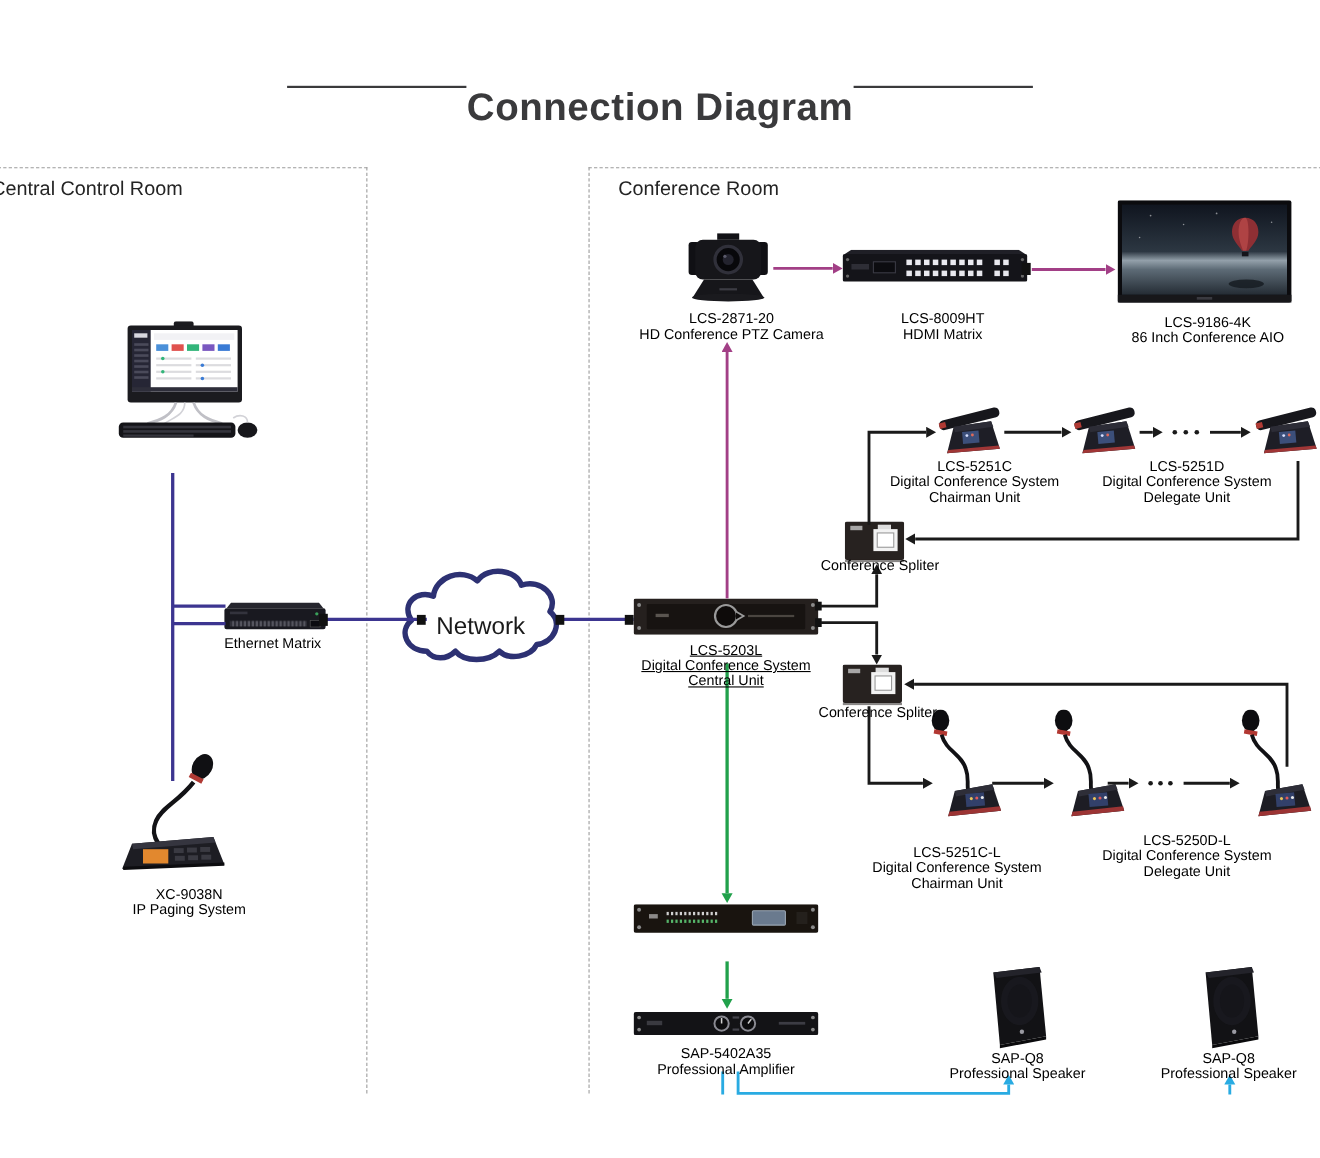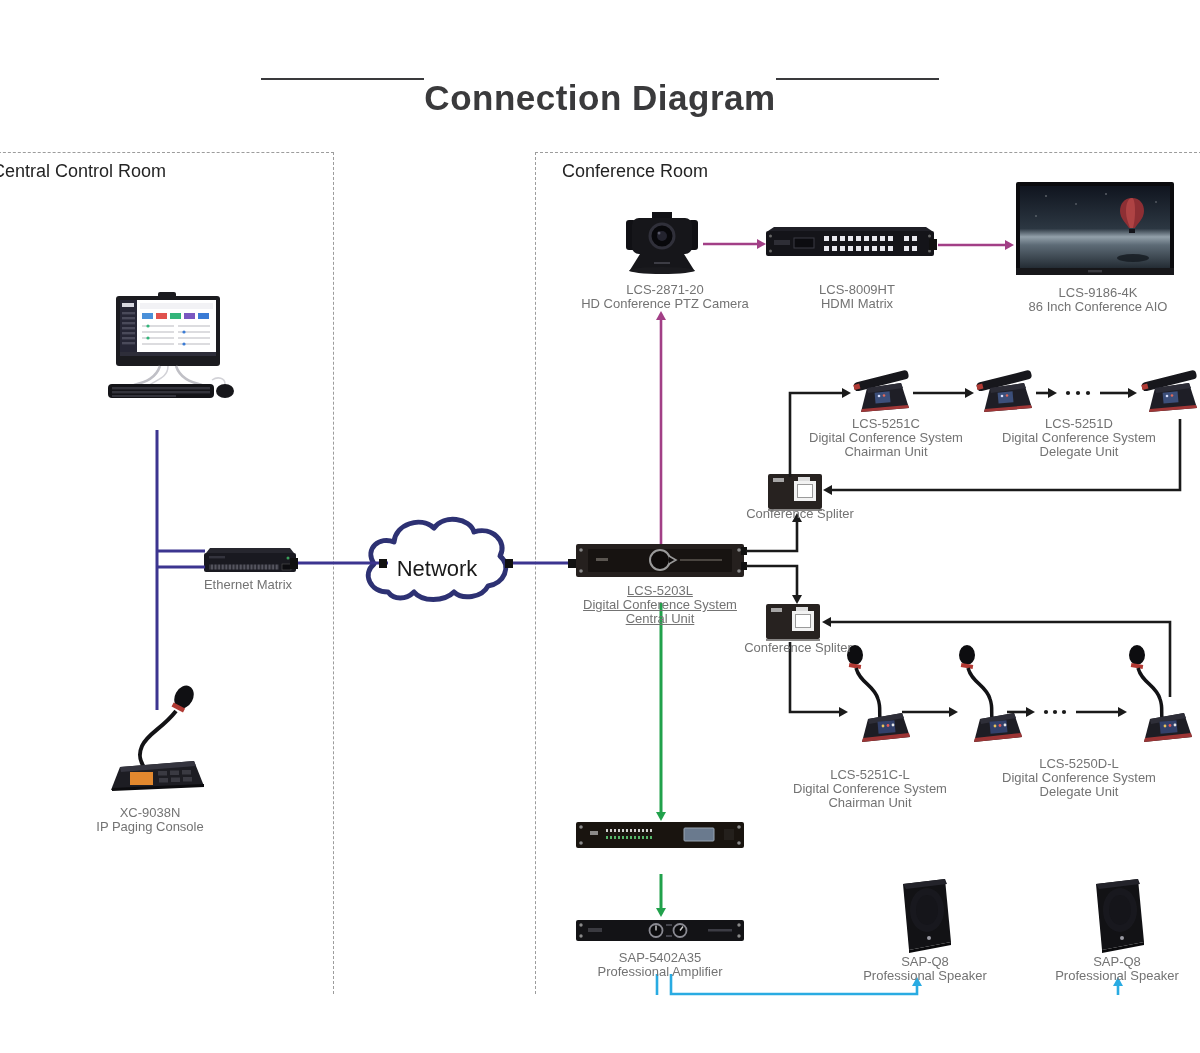--- a/index.html
+++ b/index.html
@@ -5,21 +5,21 @@
   html,body{margin:0;padding:0;background:#fff;}
   .canvas{position:relative;width:1200px;height:1053px;background:#ffffff;overflow:hidden;
           font-family:"Liberation Sans",sans-serif;}
   .room{position:absolute;border:1px dashed #9c9c9c;border-bottom:none;z-index:1;}
   .room-label{position:absolute;font-size:18px;color:#242424;z-index:6;white-space:nowrap;}
   .titlebar{position:absolute;top:46px;left:0;width:100%;display:flex;align-items:flex-start;
             justify-content:center;z-index:6;margin-top:32px;}
   .titlebar .rule{width:163px;height:2px;background:#3a3a3c;}
   .titlebar .title{font-size:35px;font-weight:bold;color:#3a3a3c;letter-spacing:.5px;white-space:nowrap;}
   .lbl{position:absolute;width:220px;text-align:center;font-size:13px;line-height:14px;
-       color:#737373;z-index:6;pointer-events:none;}
+       color:#000000;z-index:6;pointer-events:none;}
   .art{position:absolute;z-index:4;}
   .art svg{display:block;width:100%;height:100%;}
   svg.wires{position:absolute;left:0;top:0;width:1200px;height:1053px;z-index:5;}
   .cloud-text{font-size:22px;fill:#1a1a1a;font-family:"Liberation Sans",sans-serif;}
 </style>
 </head>
 <body>
 
 <div class="canvas">
 
@@ -484,23 +484,23 @@
       <ellipse cx="32" cy="34" rx="17" ry="22" fill="#1a1a20" opacity="0.85"></ellipse>
       <ellipse cx="32" cy="34" rx="11" ry="15" fill="#15151a"></ellipse>
       <circle cx="34" cy="62" r="2" fill="#9a9aa2"></circle>
       <polygon points="14,74 56,66 56,69 14,77" fill="#0a0a0c"></polygon>
     </svg>
   </div>
 
   <div class="lbl" style="left:138px;top:578px;">
     <div>Ethernet Matrix</div>
   </div>
-  <div class="lbl" style="left:40px;top:806px;">
+  <div class="lbl" style="left:62px;top:806px;">
     <div>XC-9038N</div>
-    <div>IP Paging Console</div>
+    <div>IP Paging System</div>
   </div>
   <div class="lbl" style="left:555px;top:283px;">
     <div>LCS-2871-20</div>
     <div>HD Conference PTZ Camera</div>
   </div>
   <div class="lbl" style="left:747px;top:283px;">
     <div>LCS-8009HT</div>
     <div>HDMI  Matrix</div>
   </div>
   <div class="lbl" style="left:988px;top:286px;">

